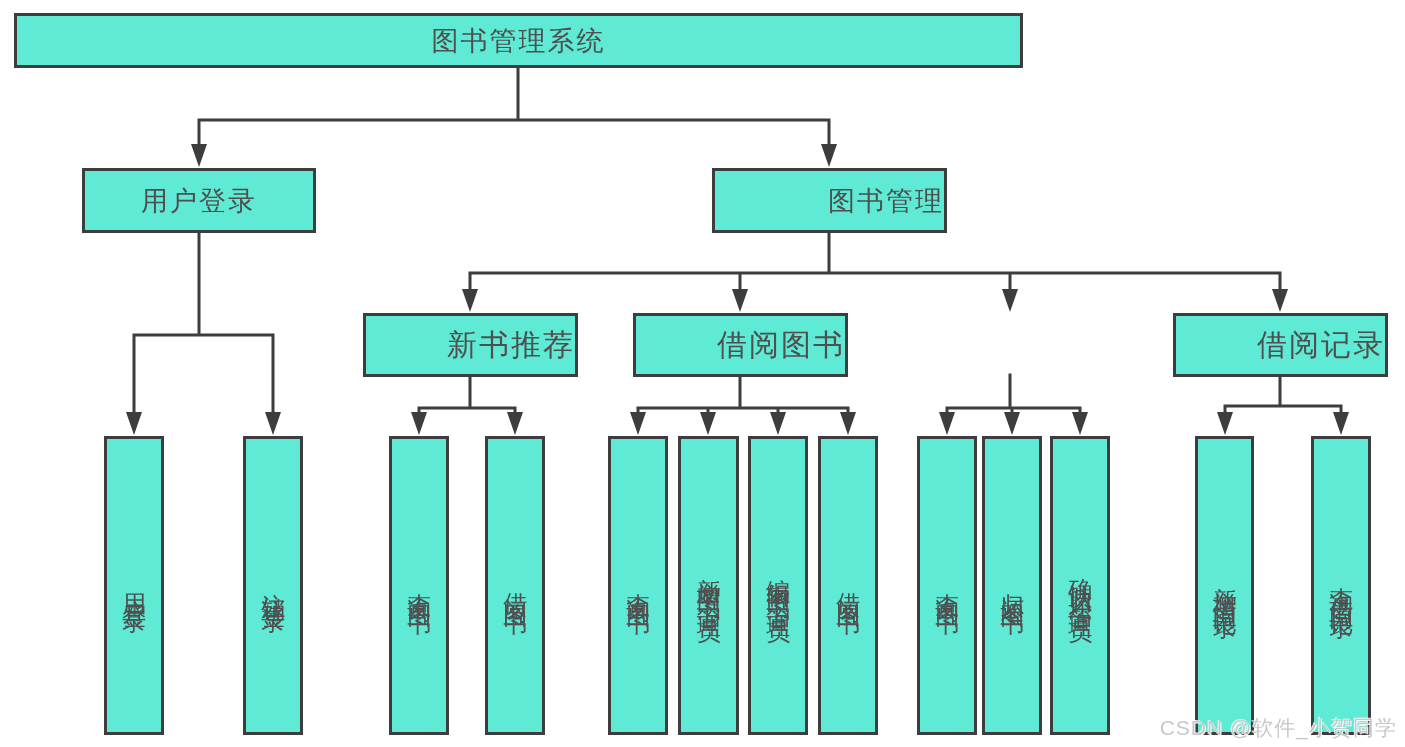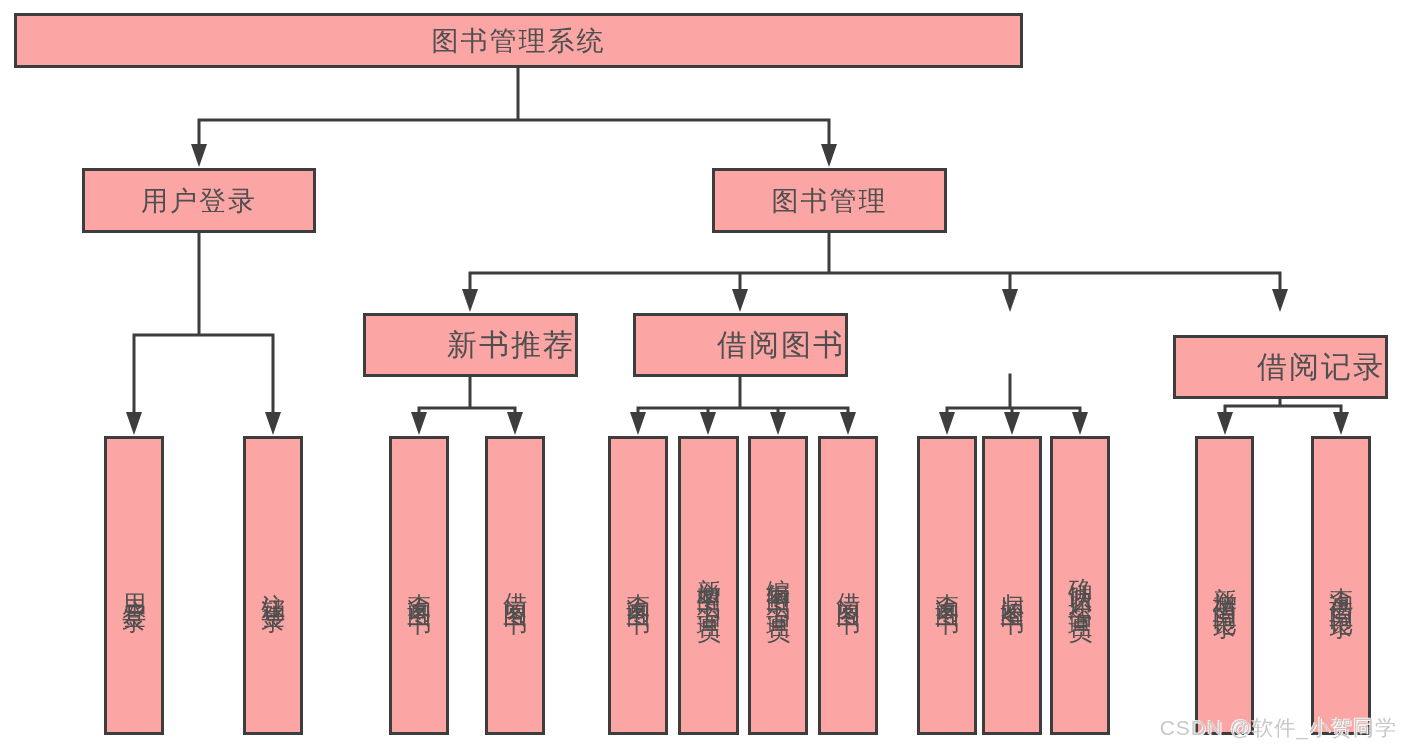--- a/index.html
+++ b/index.html
@@ -28,21 +28,21 @@
   svg.connectors .wire {
     fill: none;
     stroke: var(--line);
     stroke-width: 3;
     stroke-linecap: square;
     stroke-linejoin: miter;
   }
   svg.connectors .head { fill: var(--line); stroke: none; }
   .node {
     position: absolute;
-    background: #fca5a5;
+    background: #5eead4;
     border: 3px solid var(--line);
     display: flex;
     align-items: center;
     justify-content: center;
     color: var(--text);
     font-size: 27px;
     letter-spacing: 2px;
     white-space: nowrap;
   }
   .lvl3 { font-size: 30px; justify-content: flex-end; }
@@ -99,31 +99,31 @@
       M1333 412 L1349 412 L1341 435 Z"></path>
   </svg>
 
   <div class="node" style="left:14px; top:13px; width:1009px; height:55px;">
     <span>图书管理系统</span>
   </div>
 
   <div class="node" style="left:82px; top:168px; width:234px; height:65px;">
     <span>用户登录</span>
   </div>
-  <div class="node" style="left:712px; top:168px; width:235px; height:65px;">
+  <div class="node" style="left:712px; top:168px; width:235px; height:65px;justify-content:flex-end;">
     <span>图书管理</span>
   </div>
 
   <div class="node lvl3" style="left:363px; top:313px; width:215px; height:64px;">
     <span>新书推荐</span>
   </div>
   <div class="node lvl3" style="left:633px; top:313px; width:215px; height:64px;">
     <span>借阅图书</span>
   </div>
-  <div class="node lvl3" style="left:1173px; top:313px; width:215px; height:64px;margin-top:22px;">
+  <div class="node lvl3" style="left:1173px; top:313px; width:215px; height:64px;">
     <span>借阅记录</span>
   </div>
 
   <div class="node leaf" style="left:104px; top:436px; width:60px; height:299px;">
     <span>用户登录</span>
   </div>
   <div class="node leaf" style="left:243px; top:436px; width:60px; height:299px;">
     <span>注销登录</span>
   </div>
 

